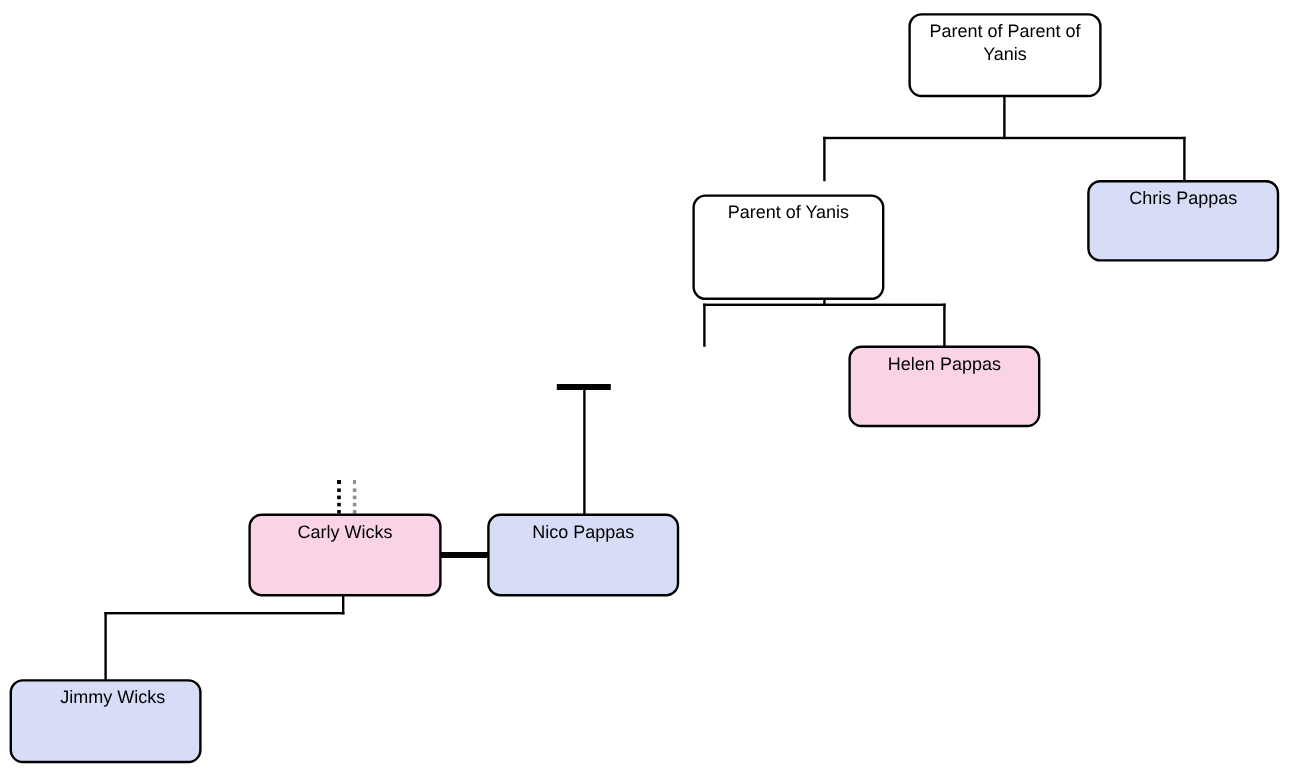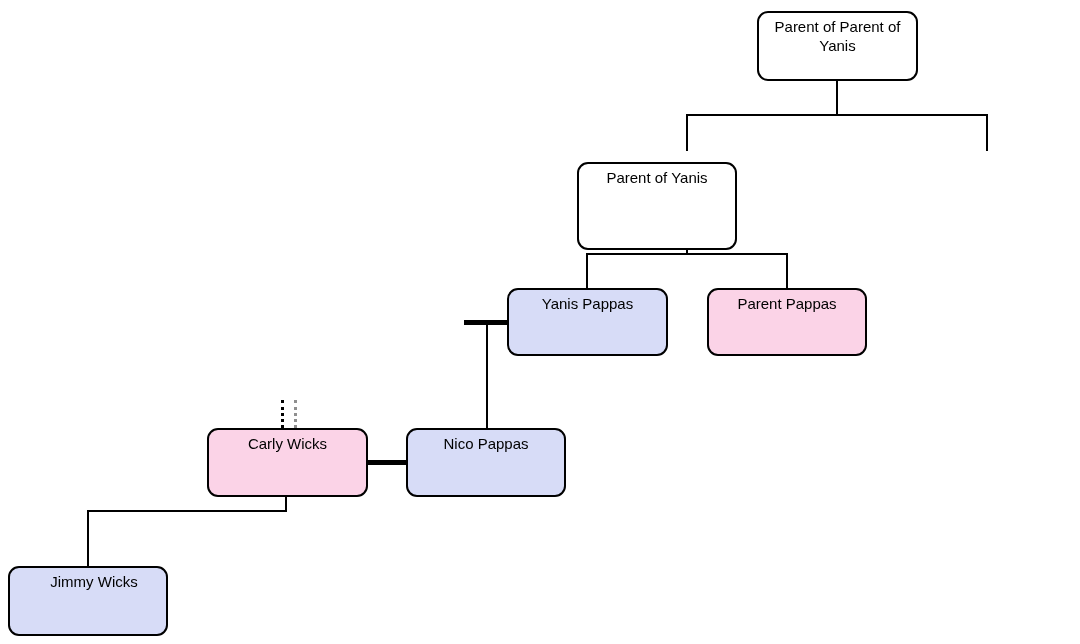--- a/index.html
+++ b/index.html
@@ -93,25 +93,25 @@
   <div class="edge" id="e14"></div>
   <div class="edge" id="e15"></div>
   <div class="edge" id="e16"></div>
 
   <div class="node" id="n-ppy" style="background: rgb(255, 255, 255);">
     <span>Parent of Parent of Yanis</span>
   </div>
   <div class="node" id="n-py" style="background: rgb(255, 255, 255);">
     <span>Parent of Yanis</span>
   </div>
-  <div class="node" id="n-yanis" style="background: rgb(215, 220, 247);">
-    <span>Yanis Pappas</span>
+  <div class="node" id="n-chris" style="background: rgb(215, 220, 247);">
+    <span>Chris Pappas</span>
   </div>
   <div class="node" id="n-helen" style="background: rgb(251, 211, 231);">
-    <span>Parent Pappas</span>
+    <span>Helen Pappas</span>
   </div>
   <div class="node" id="n-carly" style="background: rgb(251, 211, 231);">
     <span>Carly Wicks</span>
   </div>
   <div class="node" id="n-nico" style="background: rgb(215, 220, 247);">
     <span>Nico Pappas</span>
   </div>
   <div class="node" id="n-jimmy" style="background: rgb(215, 220, 247);">
     <span>Jimmy Wicks</span>
   </div>

